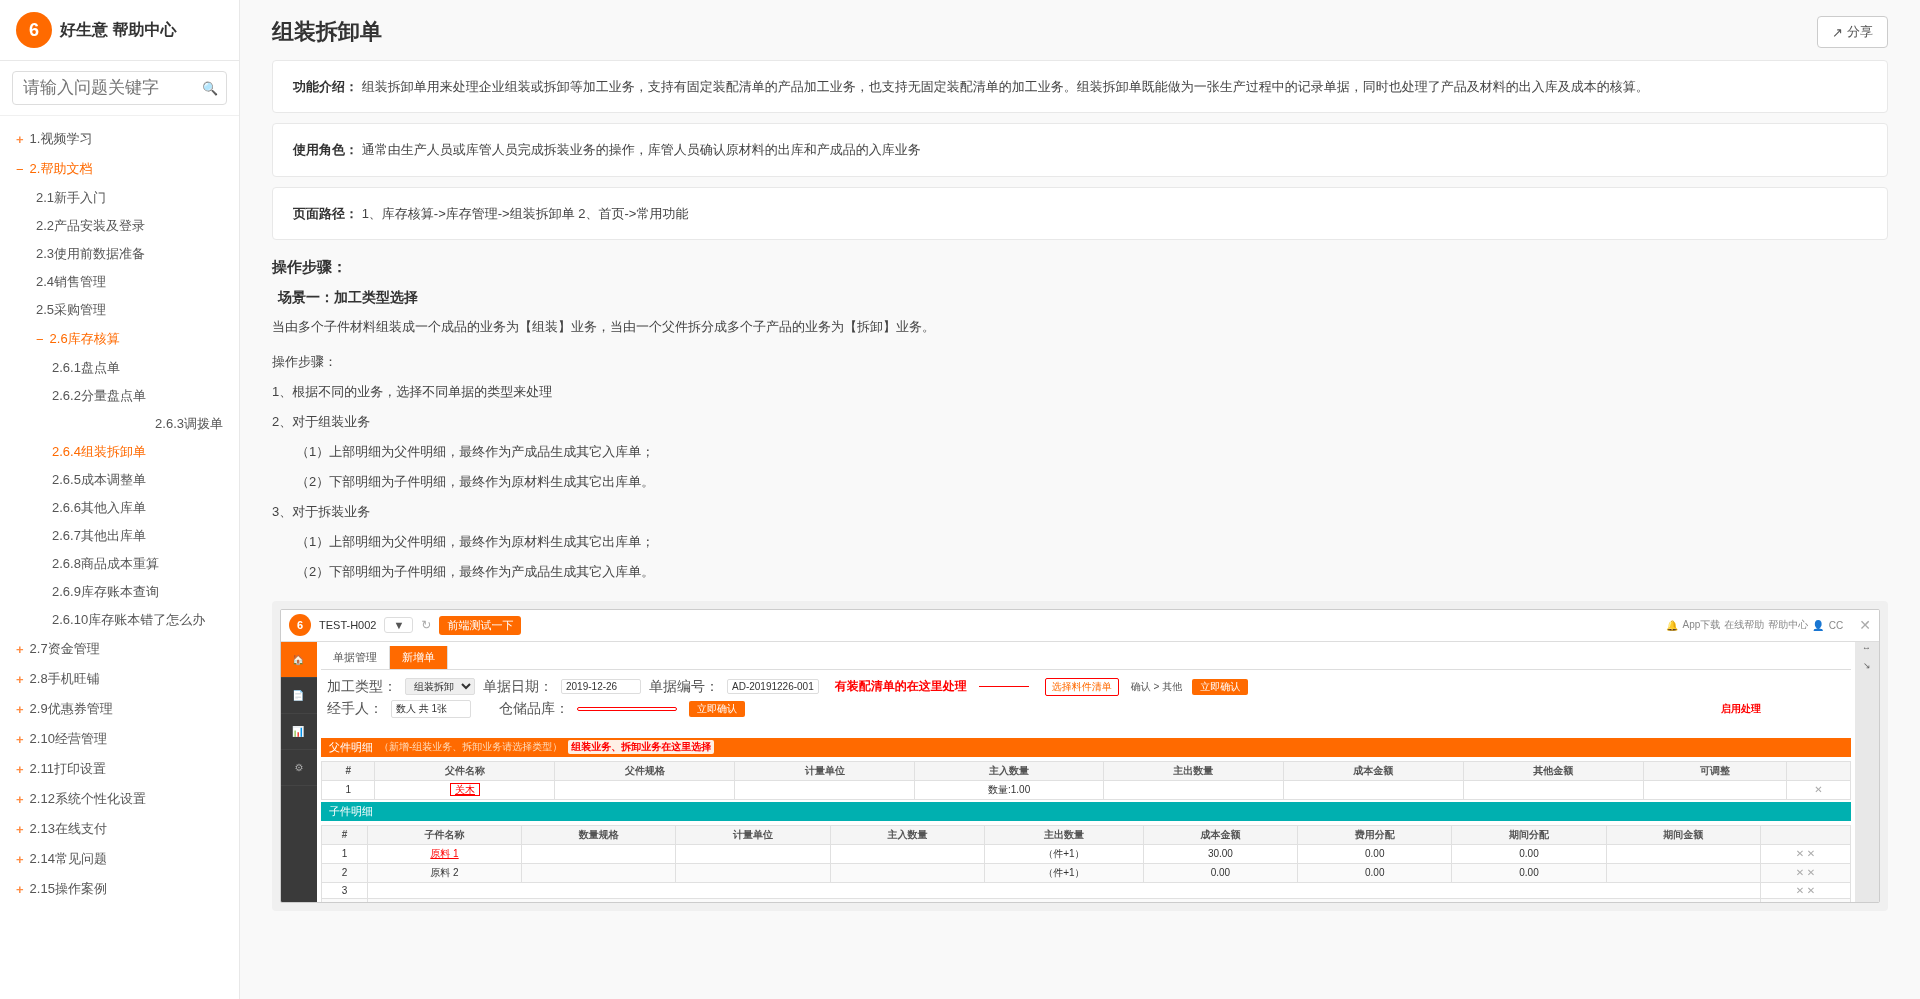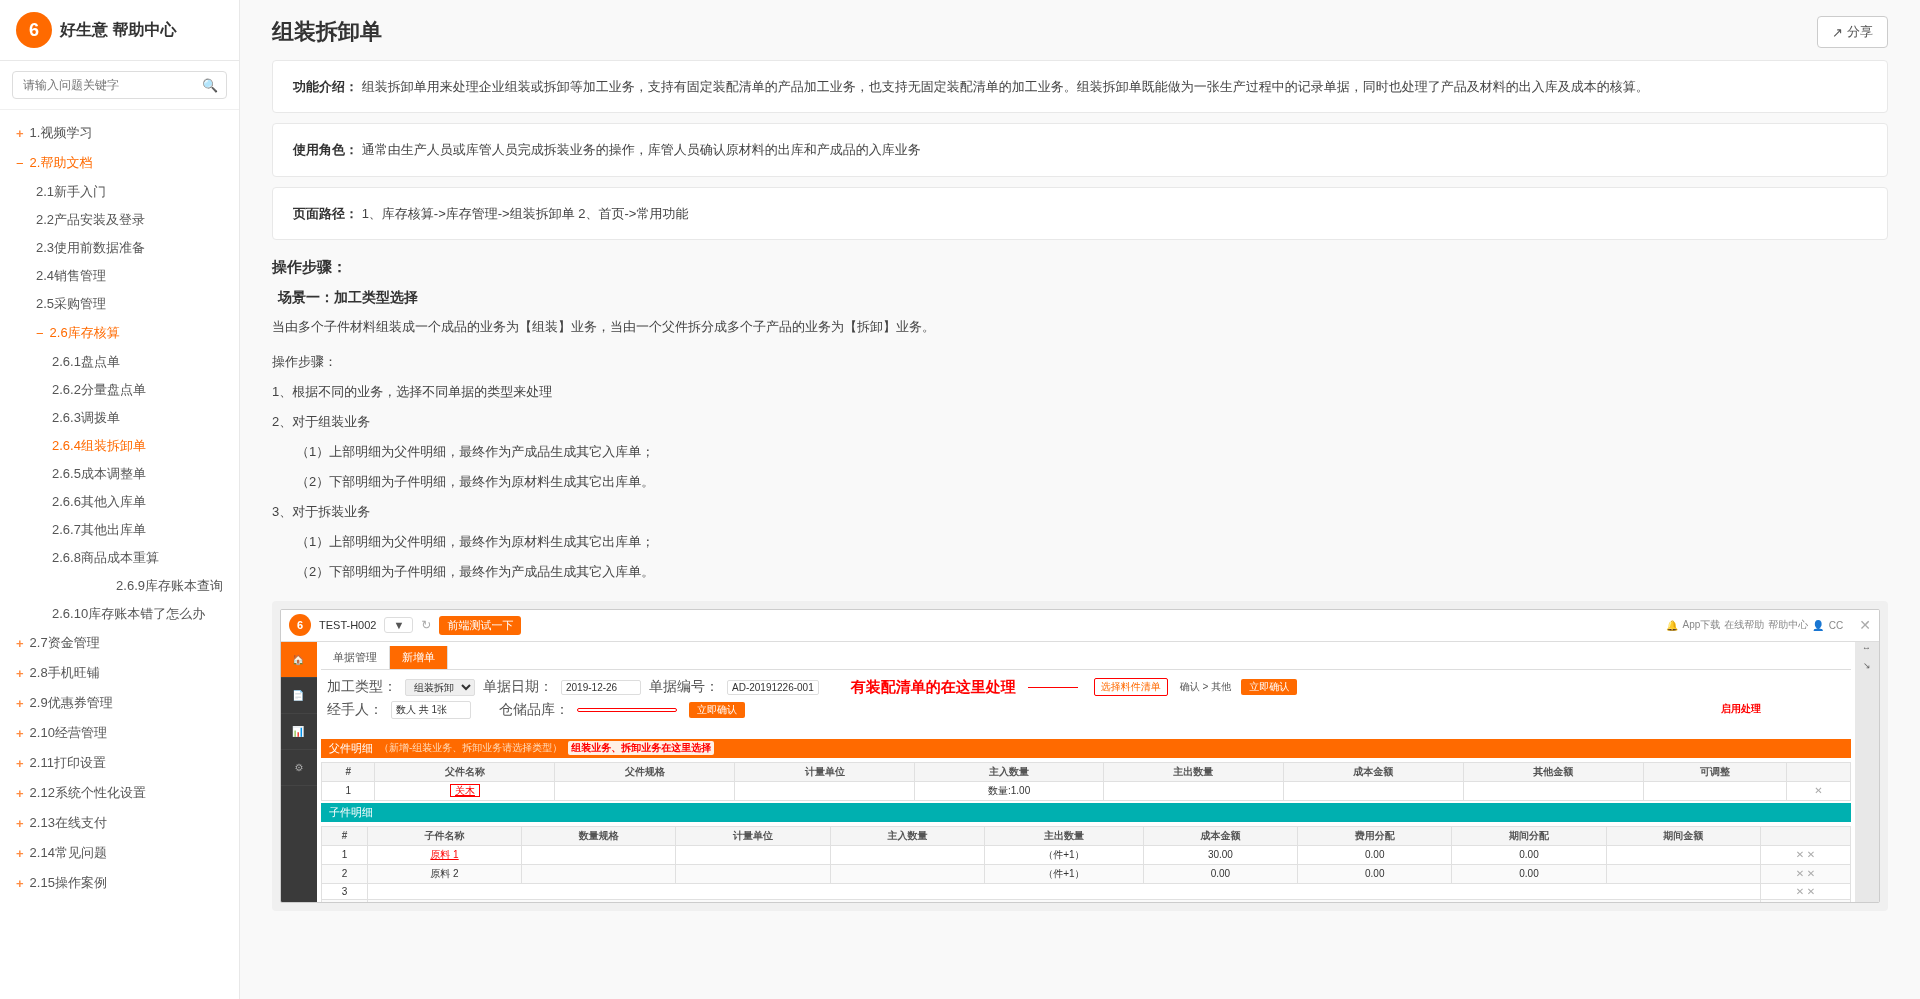--- a/index.html
+++ b/index.html
@@ -33,21 +33,21 @@
     }
     .logo-text {
       font-size: 16px; font-weight: bold; color: #333;
     }
     .search-bar {
       padding: 10px 12px;
       border-bottom: 1px solid #f0f0f0;
     }
     .search-bar input {
       width: 100%; border: 1px solid #ddd; border-radius: 4px;
-      padding: 6px 28px 6px 10px; font-size: 12px; outline: none; color: #666;
+      padding: 6px 28px 6px 10px; font-size: 17px; outline: none; color: #666;
     }
     .search-bar .search-icon-wrap {
       position: relative;
     }
     .search-bar .search-icon-wrap input { width: 100%; }
     .search-bar .search-icon-svg {
       position: absolute; right: 8px; top: 50%; transform: translateY(-50%);
       color: #aaa; font-size: 13px;
     }
     .nav-tree {
@@ -186,27 +186,27 @@
     <div class="nav-sub-item">2.3使用前数据准备</div>
     <div class="nav-sub-item">2.4销售管理</div>
     <div class="nav-sub-item">2.5采购管理</div>
 
     <div class="nav-section-title open" style="padding-left:36px;">
       <span class="minus-icon">−</span>
       <span>2.6库存核算</span>
     </div>
     <div class="nav-sub-item" style="padding-left:52px;">2.6.1盘点单</div>
     <div class="nav-sub-item" style="padding-left:52px;">2.6.2分量盘点单</div>
-    <div class="nav-sub-item" style="padding-left:52px;">2.6.3调拨单</div>
+    <div class="nav-sub-item" style="padding-left:52px;text-align:right;">2.6.3调拨单</div>
     <div class="nav-sub-item active" style="padding-left:52px;">2.6.4组装拆卸单</div>
     <div class="nav-sub-item" style="padding-left:52px;">2.6.5成本调整单</div>
     <div class="nav-sub-item" style="padding-left:52px;">2.6.6其他入库单</div>
     <div class="nav-sub-item" style="padding-left:52px;">2.6.7其他出库单</div>
     <div class="nav-sub-item" style="padding-left:52px;">2.6.8商品成本重算</div>
-    <div class="nav-sub-item" style="padding-left:52px;text-align:right;">2.6.9库存账本查询</div>
+    <div class="nav-sub-item" style="padding-left:52px;">2.6.9库存账本查询</div>
     <div class="nav-sub-item" style="padding-left:52px;">2.6.10库存账本错了怎么办</div>
 
     <div class="nav-item">
       <span class="plus-icon">+</span>
       <span>2.7资金管理</span>
     </div>
     <div class="nav-item">
       <span class="plus-icon">+</span>
       <span>2.8手机旺铺</span>
     </div>
@@ -324,21 +324,21 @@
               <div class="ss-form-row">
                 <span class="ss-label">加工类型：</span>
                 <select class="ss-select">
                   <option>组装拆卸</option>
                 </select>
                 <span class="ss-label">单据日期：</span>
                 <span class="ss-input">2019-12-26</span>
                 <span class="ss-label">单据编号：</span>
                 <span class="ss-input">AD-20191226-001</span>
 
-                <span style="color:#ff0000; font-size:15px; margin-left:24px; font-weight:bold;">有装配清单的在这里处理</span>
+                <span style="color:#ff0000; font-size:12px; margin-left:8px; font-weight:bold;">有装配清单的在这里处理</span>
                 <span style="display:inline-block; width:50px; height:1px; background:#ff0000; vertical-align:middle; margin:0 4px;"></span>
                 <div style="border:1px solid #ff0000; border-radius:2px; padding:1px 6px; font-size:10px; color:#ff6a00; cursor:pointer; margin-left:4px;">选择料件清单</div>
                 <span style="font-size:10px; color:#555; margin-left:4px;">确认 &gt; 其他</span>
                 <button style="background:#ff6a00; color:#fff; border:none; border-radius:2px; padding:1px 8px; font-size:10px; cursor:pointer; margin-left:2px;">立即确认</button>
               </div>
               <div class="ss-form-row">
                 <span class="ss-label">经手人：</span>
                 <span class="ss-input">数人 共 1张</span>
                 <span class="ss-label" style="margin-left:20px;">仓储品库：</span>
                 <div class="ss-input highlight" style="min-width:100px; border-color:#ff0000;"></div>

